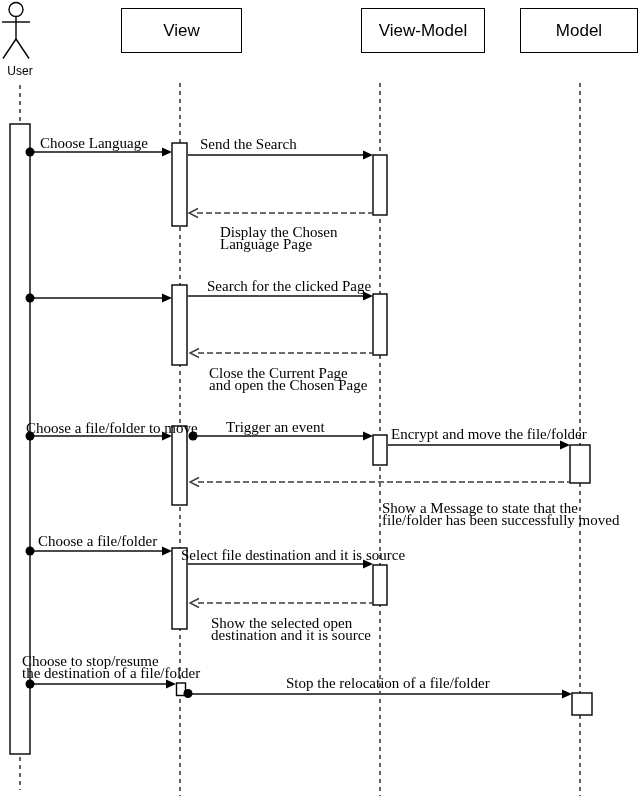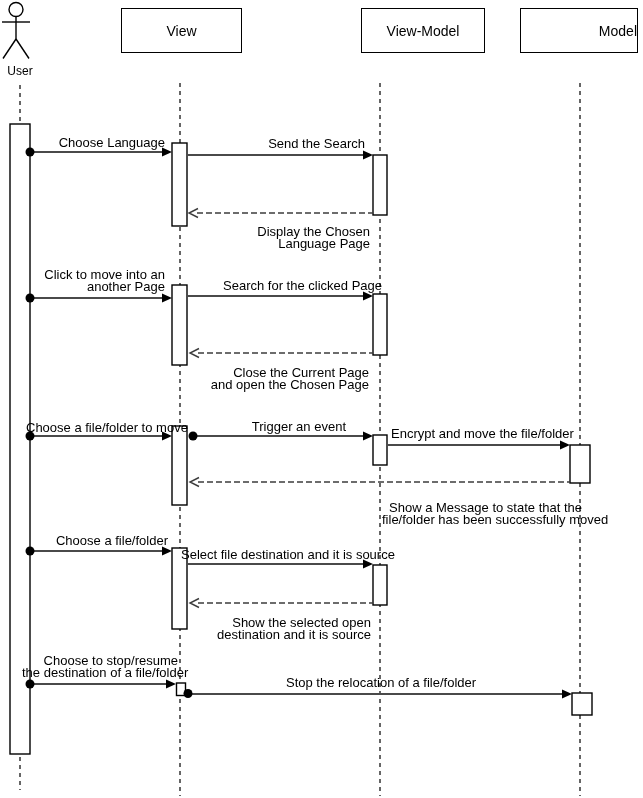--- a/index.html
+++ b/index.html
@@ -15,34 +15,35 @@
   #diagram-svg { position: absolute; left: 0; top: 0; }
   .participant {
     position: absolute;
     top: 8px;
     height: 45px;
     border: 1.4px solid #000000;
     background: #ffffff;
     display: flex;
     align-items: center;
     justify-content: center;
-    font-size: 14px;
+    font-size: 17px;
     box-sizing: border-box;
   }
   .actor-label {
     position: absolute;
     text-align: center;
     font-size: 12px;
   }
   .msg-label {
     position: absolute;
-    text-align: right;
-    font-size: 13px;
+    text-align: left;
+    font-size: 15px;
     line-height: 12px;
     white-space: nowrap;
+    font-family: Liberation Serif, serif;
   }
   .msg-label div { white-space: nowrap; }
 </style>
 </head>
 <body>
 
 <div id="canvas">
 
   <svg id="diagram-svg" width="643" height="798" viewBox="0 0 643 798">
 
@@ -122,43 +123,39 @@
       <line x1="16" y1="39" x2="29" y2="58.5"></line>
     </g>
   </svg>
 
   <div class="participant" style="left:121px; width:121px;">
     <span>View</span>
   </div>
   <div class="participant" style="left:318px; width:124px;margin-left:43px;">
     <span>View-Model</span>
   </div>
-  <div class="participant" style="left:520px; width:118px;justify-content:flex-end;">
+  <div class="participant" style="left:520px; width:118px;">
     <span>Model</span>
   </div>
 
   <div class="actor-label" style="left:-5px; top:64px; width:50px;">User</div>
 
   <div class="msg-label" style="left:40px;  top:137px; width:125px;">
     <div>Choose Language</div>
   </div>
 
   <div class="msg-label" style="left:200px; top:138px; width:165px;">
     <div>Send the Search</div>
   </div>
 
   <div class="msg-label" style="left:220px; top:226px; width:150px;">
     <div>Display the Chosen</div>
     <div>Language Page</div>
   </div>
 
-  <div class="msg-label" style="left:35px;  top:269px; width:130px;">
-    <div>Click to move into an</div>
-    <div>another Page</div>
-  </div>
 
   <div class="msg-label" style="left:207px; top:280px; width:175px;">
     <div>Search for the clicked Page</div>
   </div>
 
   <div class="msg-label" style="left:209px; top:367px; width:160px;">
     <div>Close the Current Page</div>
     <div>and open the Chosen Page</div>
   </div>
 

